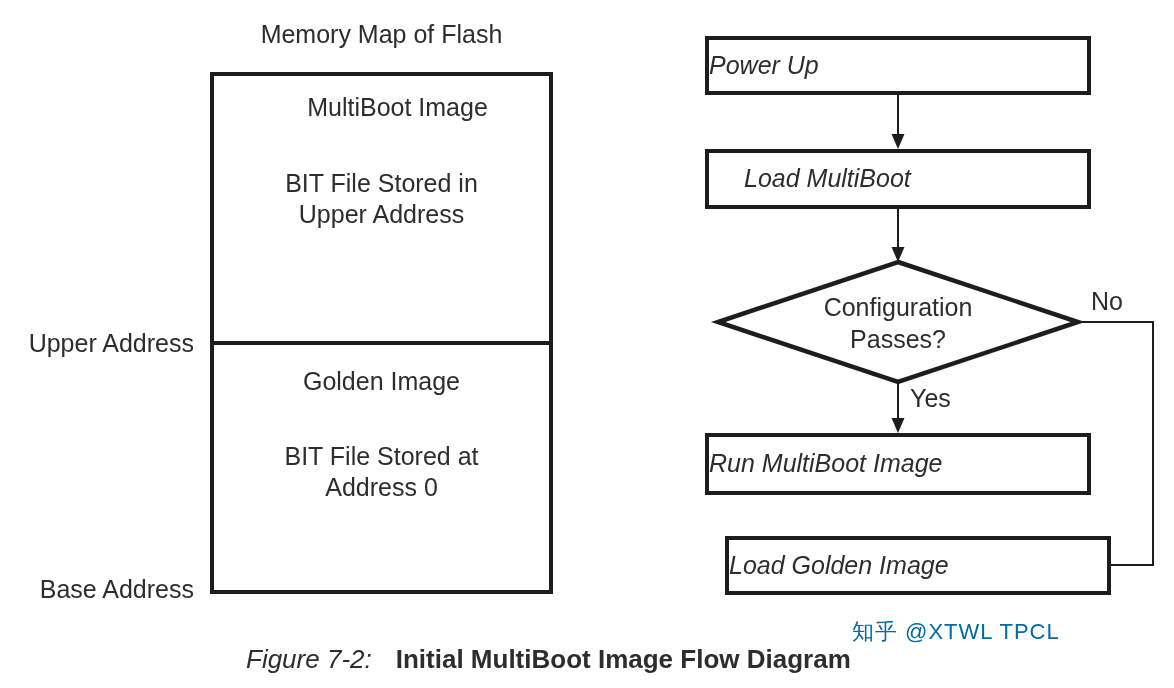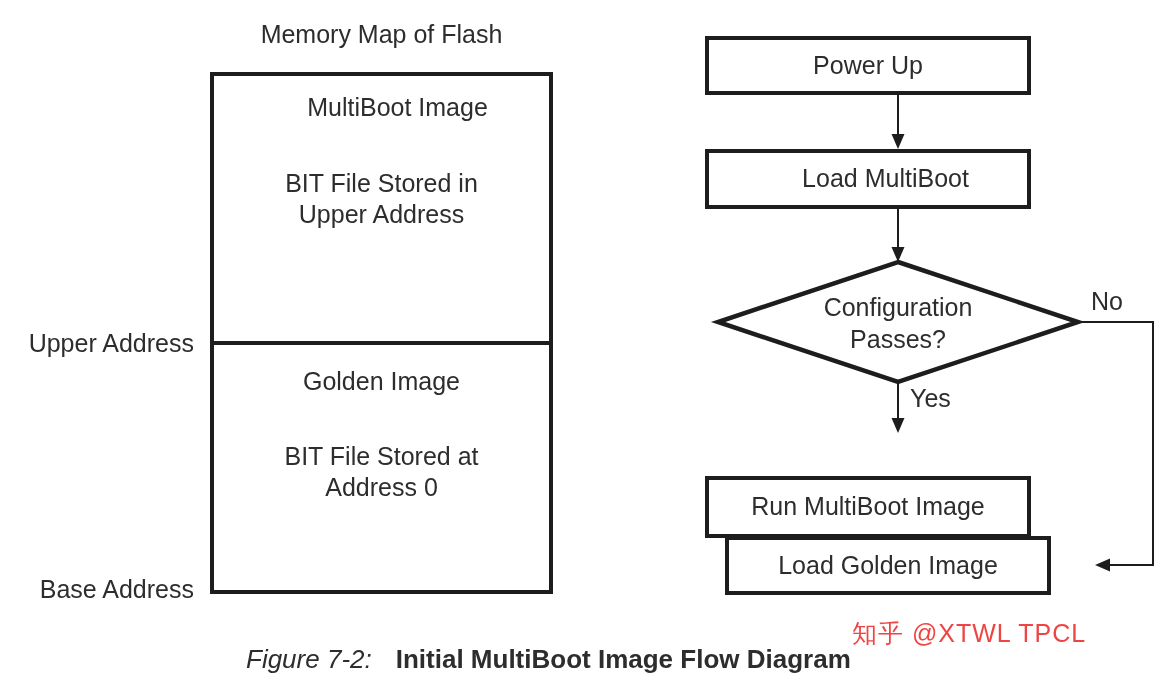--- a/index.html
+++ b/index.html
@@ -39,28 +39,29 @@
     left: 0; top: 265px;
     width: 100%; height: 4px;
     background: #1d1d1d;
   }
   .mm-text { left: 210px; width: 343px; }
   .mm-label { left: 0px; width: 194px; }
 
   
   .flow-box {
     left: 705px;
-    width: 326px;
+    width: 386px;
     border: 4px solid #1d1d1d;
     box-sizing: border-box;
     background: #ffffff;
     display: flex;
     align-items: center;
-    justify-content: center;
+    justify-content: flex-start;
     z-index: 2;
+    font-style: italic;
   }
   .svg-layer {
     left: 0; top: 0;
     width: 1174px; height: 688px;
     z-index: 1;
     pointer-events: none;
   }
   .diamond-label {
     left: 718px; top: 291px;
     width: 360px;
@@ -77,22 +78,22 @@
     font-size: 26px;
     white-space: nowrap;
     z-index: 4;
     margin-left: 16px;
   }
   .caption-figure { font-style: italic; font-weight: 400; }
   .caption-title  { font-weight: 700; margin-left: 24px; }
 
   .watermark {
     left: 852px; top: 617px;
-    font-size: 25px;
-    color: #ef4444;
+    font-size: 22px;
+    color: #0369a1;
     letter-spacing: 1px;
     white-space: nowrap;
     z-index: 3;
   }
 </style>
 </head>
 <body>
 
 <div class="canvas">
 
@@ -157,21 +158,21 @@
 
   <div class="abs diagram-text center diamond-label">
     <div>Configuration</div>
     <div>Passes?</div>
   </div>
 
   <div class="abs diagram-text edge-label" style="left:1091px;top:286px;">No</div>
 
   <div class="abs diagram-text edge-label" style="left:910px;top:383px;">Yes</div>
 
-  <div class="abs flow-box diagram-text" style="top:433px;height:62px;margin-top:43px;">
+  <div class="abs flow-box diagram-text" style="top:433px;height:62px;">
     <span>Run MultiBoot Image</span>
   </div>
 
   <div class="abs flow-box diagram-text" style="top:536px;height:59px;margin-left:20px;">
     <span>Load Golden Image</span>
   </div>
 
   <div class="abs watermark">知乎 @XTWL TPCL</div>
 
   <div class="abs caption">

